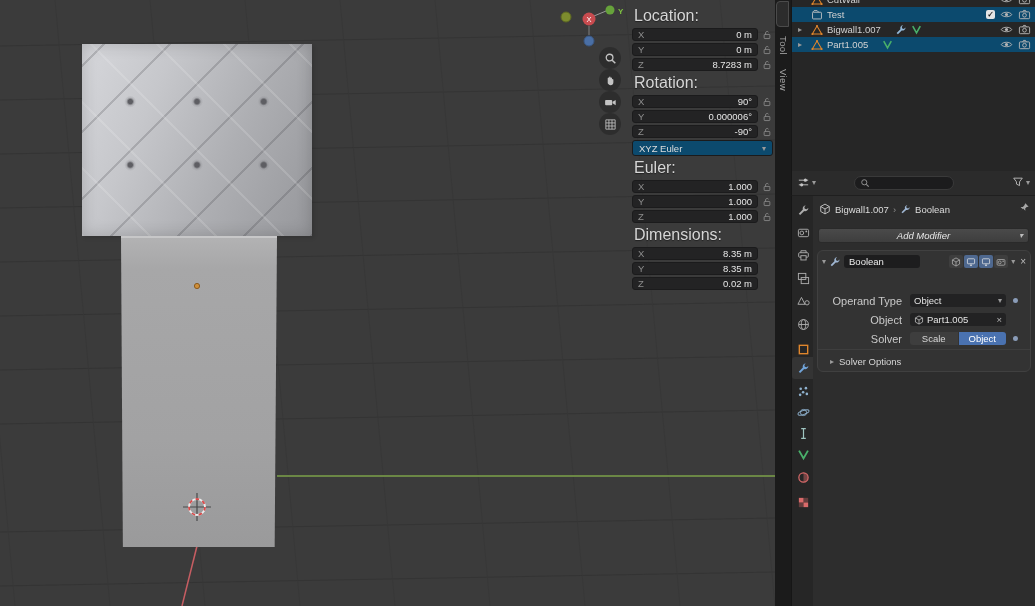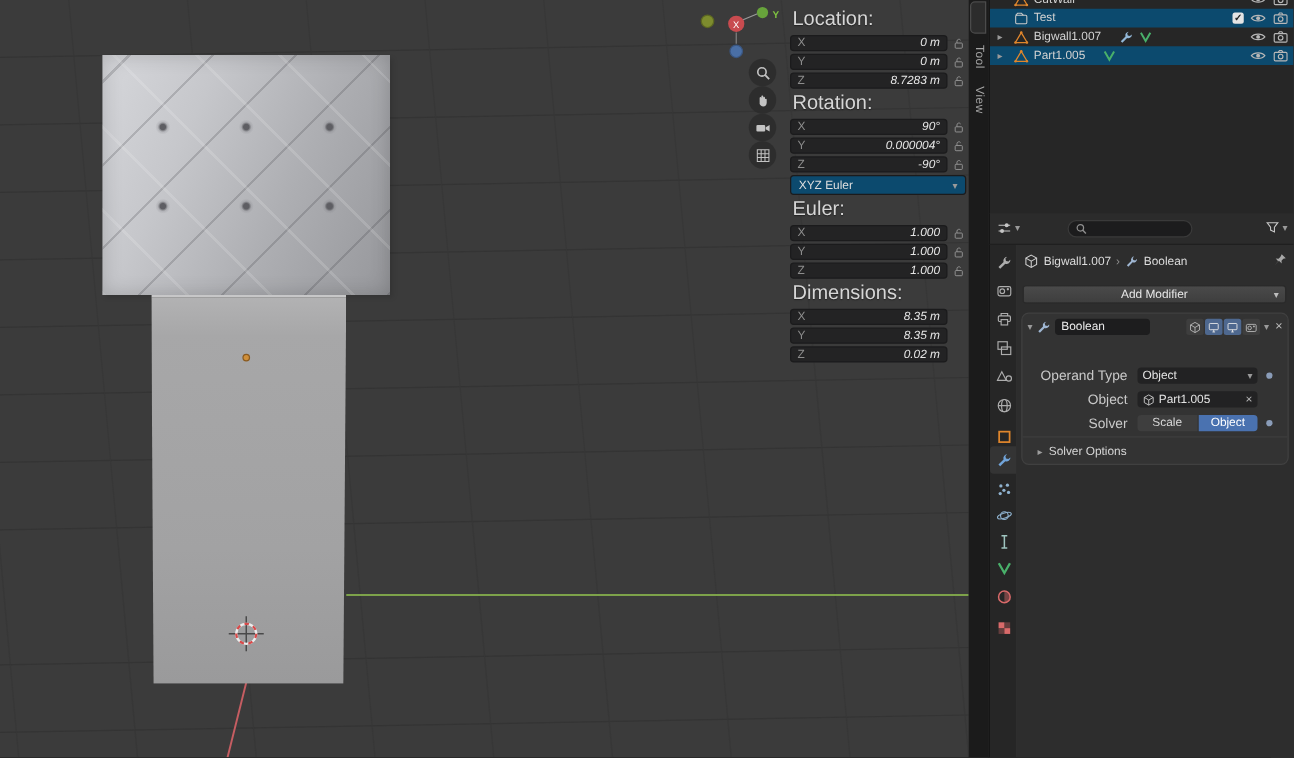--- a/index.html
+++ b/index.html
@@ -32,21 +32,21 @@
     background:rgba(44,44,44,.85);display:flex;align-items:center;justify-content:center;color:#c3c3c3;}
   #gizmo{position:absolute;left:552px;top:0;}
 
   
   #npanel{position:absolute;left:632px;top:4px;width:141px;}
   .np-title{font-size:16px;color:#d6d6d6;margin:3px 0 3px 2px;text-shadow:0 1px 1px rgba(0,0,0,.45);}
   .np-row{display:flex;align-items:center;gap:3px;margin-bottom:2px;height:13px;}
   .np-field{flex:1;height:13px;background:#232324;border:1px solid #1b1b1c;border-radius:3px;
     display:flex;align-items:center;padding:0 5px;box-sizing:border-box;}
   .np-field .ax{color:#8d8d8d;font-size:9.5px;}
-  .np-field .val{margin-left:auto;color:#e6e6e6;font-size:9.5px;font-style:italic;}
+  .np-field .val{margin-left:auto;color:#e6e6e6;font-size:9.5px;}
   .np-lock{width:12px;display:flex;justify-content:center;color:#9a9a9a;}
   .np-spacer{width:12px;}
   .np-dd{height:14px;background:#0c4a6e;border:1px solid #1b1b1c;border-radius:3px;
     display:flex;align-items:center;padding:0 6px;color:#dedede;font-size:9.5px;margin-bottom:2px;}
   .np-dd .chev{margin-left:auto;color:#9a9a9a;font-size:8px;}
 
   
   #tabstrip{position:absolute;left:775px;top:0;width:16px;height:606px;background:#1b1b1b;}
   .vtab{position:absolute;left:0;width:16px;writing-mode:vertical-rl;font-size:9.5px;color:#a5a5a5;
     display:flex;align-items:center;justify-content:center;letter-spacing:.4px;}
@@ -77,21 +77,21 @@
   #ptabs{position:absolute;left:791px;top:196px;width:22px;height:410px;background:#262626;border-left:1px solid #161616;box-sizing:border-box;}
   .ptab{position:absolute;left:4px;width:14px;height:14px;display:flex;align-items:center;justify-content:center;}
   .ptab-active-bg{position:absolute;left:0;top:161px;width:22px;height:22px;background:#343434;border-radius:3px 0 0 3px;}
 
   #pmain{position:absolute;left:813px;top:196px;width:222px;height:410px;background:#2d2d2d;}
   .bc{position:absolute;left:6px;top:5px;height:16px;display:flex;align-items:center;gap:4px;font-size:9.5px;color:#dcdcdc;}
   .bc .sep{color:#8f8f8f;}
   .pinbtn{position:absolute;right:5px;top:6px;color:#a8a8a8;}
   .addmod{position:absolute;left:5px;top:32px;width:211px;height:15px;
     background:linear-gradient(#4a4a4a,#3e3e3e);border:1px solid #2a2a2a;border-radius:3px;
-    display:flex;align-items:center;justify-content:center;color:#e8e8e8;font-size:9.5px;box-sizing:border-box;}
+    display:flex;align-items:center;justify-content:center;color:#e8e8e8;font-size:9.5px;box-sizing:border-box;font-style:italic;}
   .addmod .chev{position:absolute;right:5px;font-size:8px;color:#bdbdbd;}
 
   .modpanel{position:absolute;left:4px;top:54px;width:214px;height:122px;background:#333333;
     border:1px solid #404040;border-radius:6px;box-sizing:border-box;}
   .mp-head{position:absolute;left:4px;top:3px;right:4px;height:15px;display:flex;align-items:center;gap:3px;}
   .mp-name{width:76px;height:13px;background:#1d1d1e;border-radius:3px;display:flex;align-items:center;
     padding-left:5px;color:#ececec;font-size:9.5px;box-sizing:border-box;}
   .tgl{width:14px;height:13px;border-radius:2px;display:flex;align-items:center;justify-content:center;}
   .tgl.dark{background:#3e3e3e;color:#b9b9b9;}
   .tgl.blue{background:#4e688f;color:#eaeaea;}
@@ -357,21 +357,21 @@
           </div>
         <span class="np-lock">
             <svg class="i" width="10" height="10" viewBox="0 0 14 14">
               <use href="#i-lock"></use>
             </svg>
           </span>
       </div>
       <div class="np-row">
         <div class="np-field">
             <span class="ax">Y</span>
-            <span class="val">0.000004°</span>
+            <span class="val">0.000006°</span>
           </div>
         <span class="np-lock">
             <svg class="i" width="10" height="10" viewBox="0 0 14 14">
               <use href="#i-lock"></use>
             </svg>
           </span>
       </div>
       <div class="np-row">
         <div class="np-field">
             <span class="ax">Z</span>

